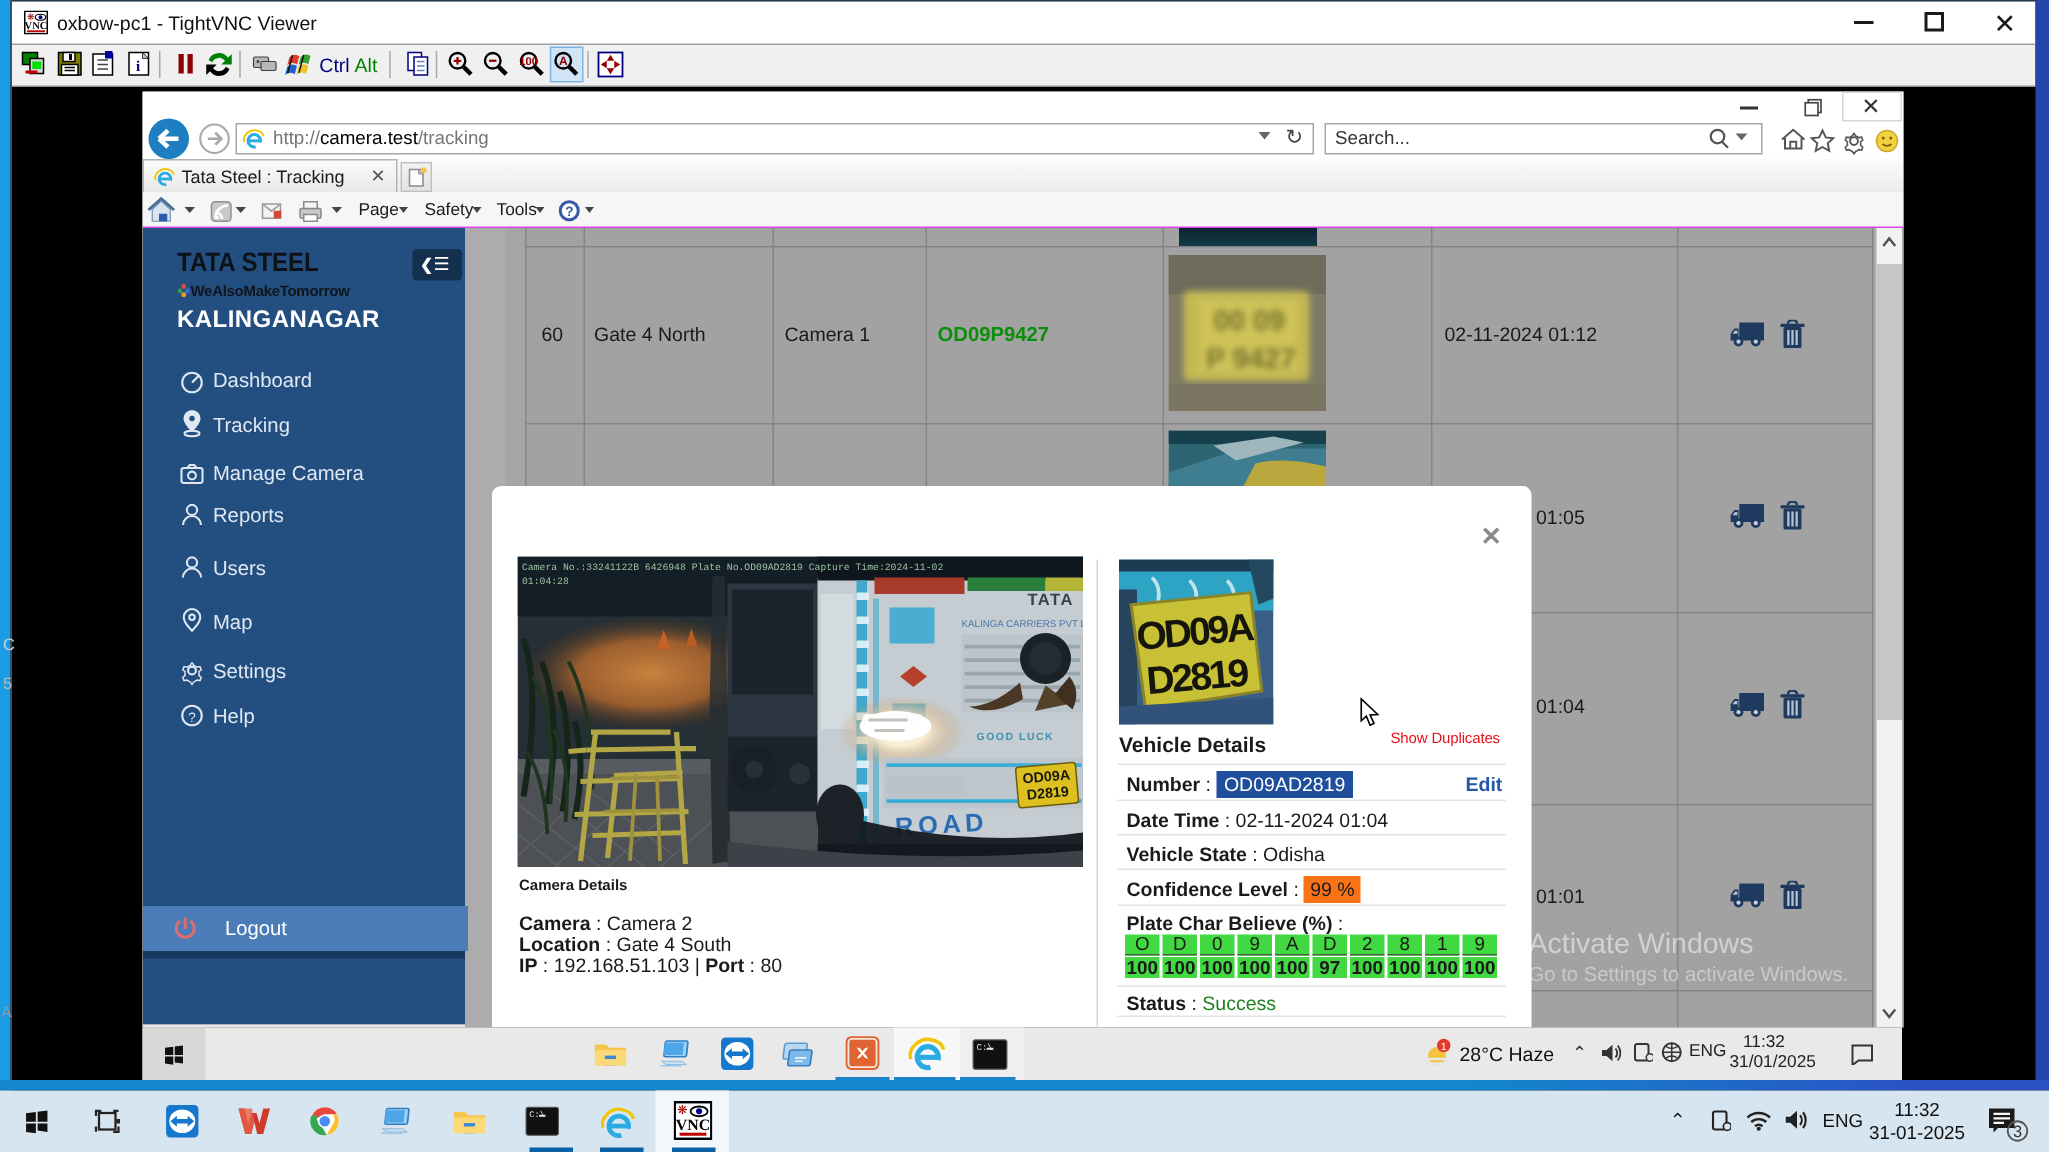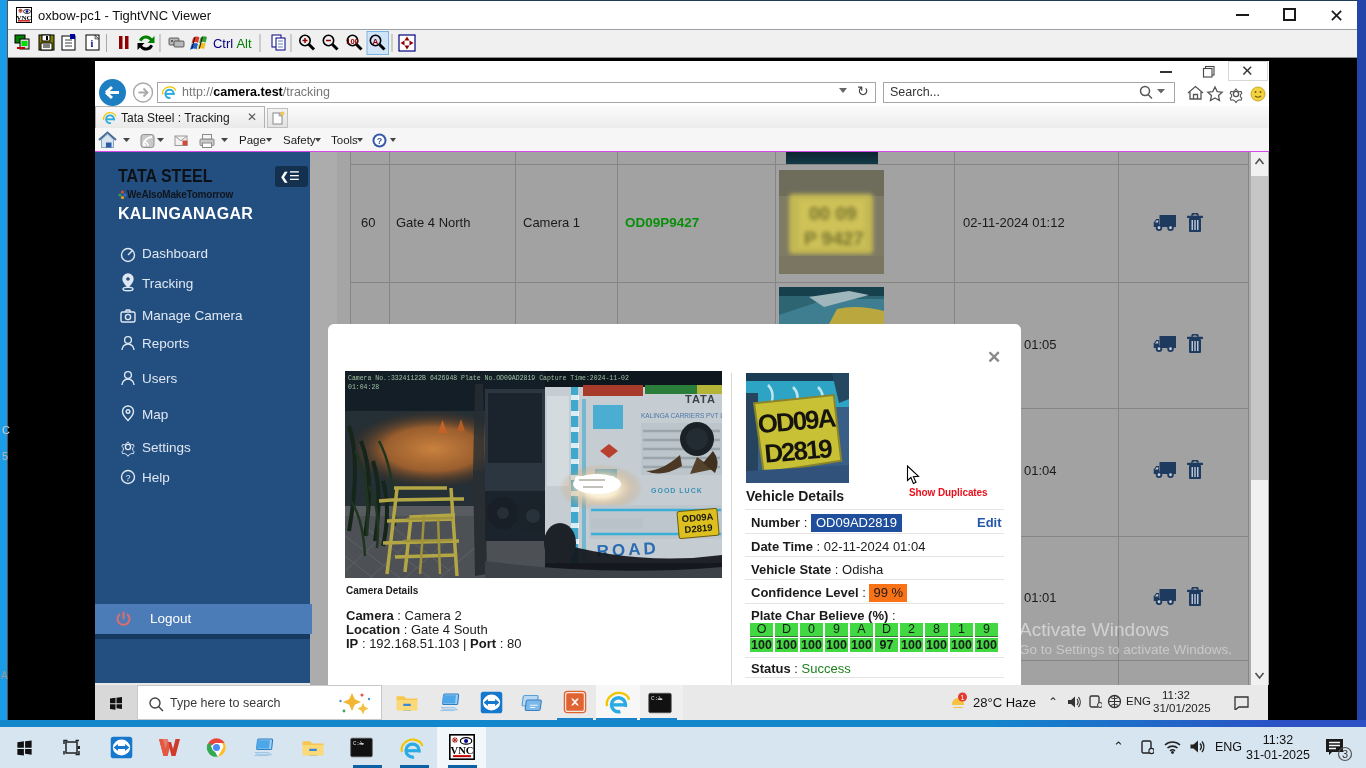--- a/index.html
+++ b/index.html
@@ -226,21 +226,21 @@
       <circle cx="17.5" cy="31.5" r="13.5" fill="#1d7ec2"></circle>
       <path d="M11 31.5 h13 M11 31.5 l6 -5.5 M11 31.5 l6 5.5" stroke="#fff" stroke-width="3" fill="none" stroke-linecap="butt"></path>
       <circle cx="48" cy="31.5" r="9.5" fill="#fff" stroke="#a9a9a9" stroke-width="1.4"></circle>
       <path d="M43.5 31.5 h9 M48.5 27.5 l4 4 l-4 4" stroke="#a9a9a9" stroke-width="1.8" fill="none"></path>
     </svg>
 
     <div class="abs" style="left:62px;top:21px;width:719px;height:21px;background:#fff;border:1px solid #a6a6a6;"></div>
     <div class="abs" id="ieicon-url" style="left:66px;top:23px;width:17px;height:17px;"><svg width="17" height="17">
           <use href="#ielogo"></use>
         </svg></div>
-    <div class="abs" style="left:87px;top:24px;font-size:12.5px;color:#767676;">http://<span style="color:#000;font-weight:bold;text-align:center;">camera.test</span>/tracking</div>
+    <div class="abs" style="left:87px;top:24px;font-size:12.5px;color:#767676;">http://<span style="color:#000;font-weight:normal;text-align:center;">camera.test</span>/tracking</div>
     <div class="abs" style="left:744px;top:27px;width:0;height:0;border-left:4px solid transparent;border-right:4px solid transparent;border-top:5px solid #666;"></div>
     <div class="abs" style="left:762px;top:22px;font-size:14px;color:#444;">↻</div>
 
     <div class="abs" style="left:788px;top:21px;width:292px;height:21px;background:#fff;border:1px solid #a6a6a6;"></div>
     <div class="abs" style="left:795px;top:24px;font-size:12.5px;color:#333;">Search...</div>
     <svg width="30" height="20" style="position:absolute;left:1042px;top:22px" xmlns="http://www.w3.org/2000/svg">
       <circle cx="8" cy="8" r="4.5" fill="none" stroke="#555" stroke-width="1.5"></circle>
       <line x1="11" y1="11.5" x2="15" y2="15.5" stroke="#555" stroke-width="1.5"></line>
       <path d="M20 8 l4 4.5 l4 -4.5" fill="#666" stroke="none" transform="translate(0,-2)"></path>
     </svg>
@@ -634,21 +634,21 @@
         <path d="M0 20 l12 0 l0 90 l-12 0 z" fill="#27445e"></path>
         <g transform="rotate(-3 51 66)">
           <path d="M10 28 l80 -4 l4 66 l-78 8 z" fill="#c9c135"></path>
           <path d="M10 28 l80 -4 l4 66 l-78 8 z" fill="none" stroke="#8a842a" stroke-width="2"></path>
           <text x="51" y="57" font-size="26" font-weight="bold" fill="#15150e" text-anchor="middle" font-family="Liberation Sans" letter-spacing="-2" transform="rotate(-2 51 50)">OD09A</text>
           <text x="51" y="87" font-size="26" font-weight="bold" fill="#15150e" text-anchor="middle" font-family="Liberation Sans" letter-spacing="-2" transform="rotate(-2 51 80)">D2819</text>
         </g>
         <path d="M0 98 l103 -6 v18 h-103 z" fill="#31527a"></path>
       </svg>
       <div class="abs" style="left:418px;top:164px;font-weight:bold;font-size:14px;">Vehicle Details</div>
-      <div class="abs" style="left:581px;top:163px;font-weight:bold;font-size:10px;color:#e8101c;white-space:nowrap;letter-spacing:-0.1px;">Show Duplicates</div>
+      <div class="abs" style="left:599px;top:163px;font-weight:normal;font-size:10px;color:#e8101c;white-space:nowrap;letter-spacing:-0.1px;">Show Duplicates</div>
 
       <svg class="abs" style="left:577px;top:141px" width="16" height="22" xmlns="http://www.w3.org/2000/svg">
         <path d="M2.5 1 l0 14.5 l3.4 -3 l2.5 6 l2.6 -1.2 l-2.6 -5.6 l5.1 -0.4 z" fill="#fff" stroke="#000" stroke-width="1.1"></path>
       </svg>
 
       <div class="abs" style="left:417px;top:185px;width:259px;height:1px;background:#e4e4e4;"></div>
       <div class="abs" style="left:423px;top:191px;"><b>Number</b> : <span style="background:#1f4e9c;color:#fff;padding:1px 5px 2px 5px;">OD09AD2819</span></div>
       <div class="abs" style="left:649px;top:191px;font-weight:bold;color:#2457a8;">Edit</div>
       <div class="abs" style="left:417px;top:209px;width:259px;height:1px;background:#e4e4e4;"></div>
       <div class="abs" style="left:423px;top:215px;"><b>Date Time</b> : 02-11-2024 01:04</div>
@@ -687,35 +687,20 @@
     </div>
   </div>
 </div>
 
 <div class="abs" id="rtaskbar" style="left:95px;top:685px;width:1173px;height:35px;background:#e9e9e9;">
 
   <div class="abs" style="left:0;top:0;width:42px;height:35px;background:#d8d8d8;"></div>
   <svg class="abs" style="left:13px;top:10px" width="16" height="16">
       <use href="#winflag"></use>
     </svg>
-  <div class="abs" style="left:42px;top:0;width:245px;height:35px;background:#fff;border:1px solid #c8c8c8;">
-    <svg width="16" height="16" style="position:absolute;left:10px;top:10px">
-      <circle cx="7" cy="7" r="5" fill="none" stroke="#444" stroke-width="1.4"></circle>
-      <line x1="10.5" y1="10.5" x2="15" y2="15" stroke="#444" stroke-width="1.4"></line>
-    </svg>
-    <div class="abs" style="left:32px;top:10px;font-size:12.5px;color:#3a3a3a;">Type here to search</div>
-    <svg width="36" height="30" style="position:absolute;left:200px;top:3px" xmlns="http://www.w3.org/2000/svg">
-      <path d="M14 4 l2.8 6.2 l6.2 2.8 l-6.2 2.8 l-2.8 6.2 l-2.8 -6.2 l-6.2 -2.8 l6.2 -2.8 z" fill="#f2b632"></path>
-      <path d="M25 14 l1.8 3.8 l3.8 1.8 l-3.8 1.8 l-1.8 3.8 l-1.8 -3.8 l-3.8 -1.8 l3.8 -1.8 z" fill="#f2c045"></path>
-      <circle cx="24" cy="6" r="1.6" fill="#e05a4e"></circle>
-      <circle cx="31" cy="10" r="1.2" fill="#4a90d9"></circle>
-      <circle cx="6" cy="22" r="1.4" fill="#3aa757"></circle>
-      <circle cx="2.5" cy="12" r="1.2" fill="#4a90d9"></circle>
-    </svg>
-  </div>
 
   <svg class="abs" style="left:300px;top:6px" width="24" height="24">
       <use href="#folder"></use>
     </svg>
   <svg class="abs" style="left:343px;top:6px" width="24" height="24">
       <use href="#laptop"></use>
     </svg>
   <svg class="abs" style="left:385px;top:6px" width="23" height="23">
       <use href="#teamviewer"></use>
     </svg>

